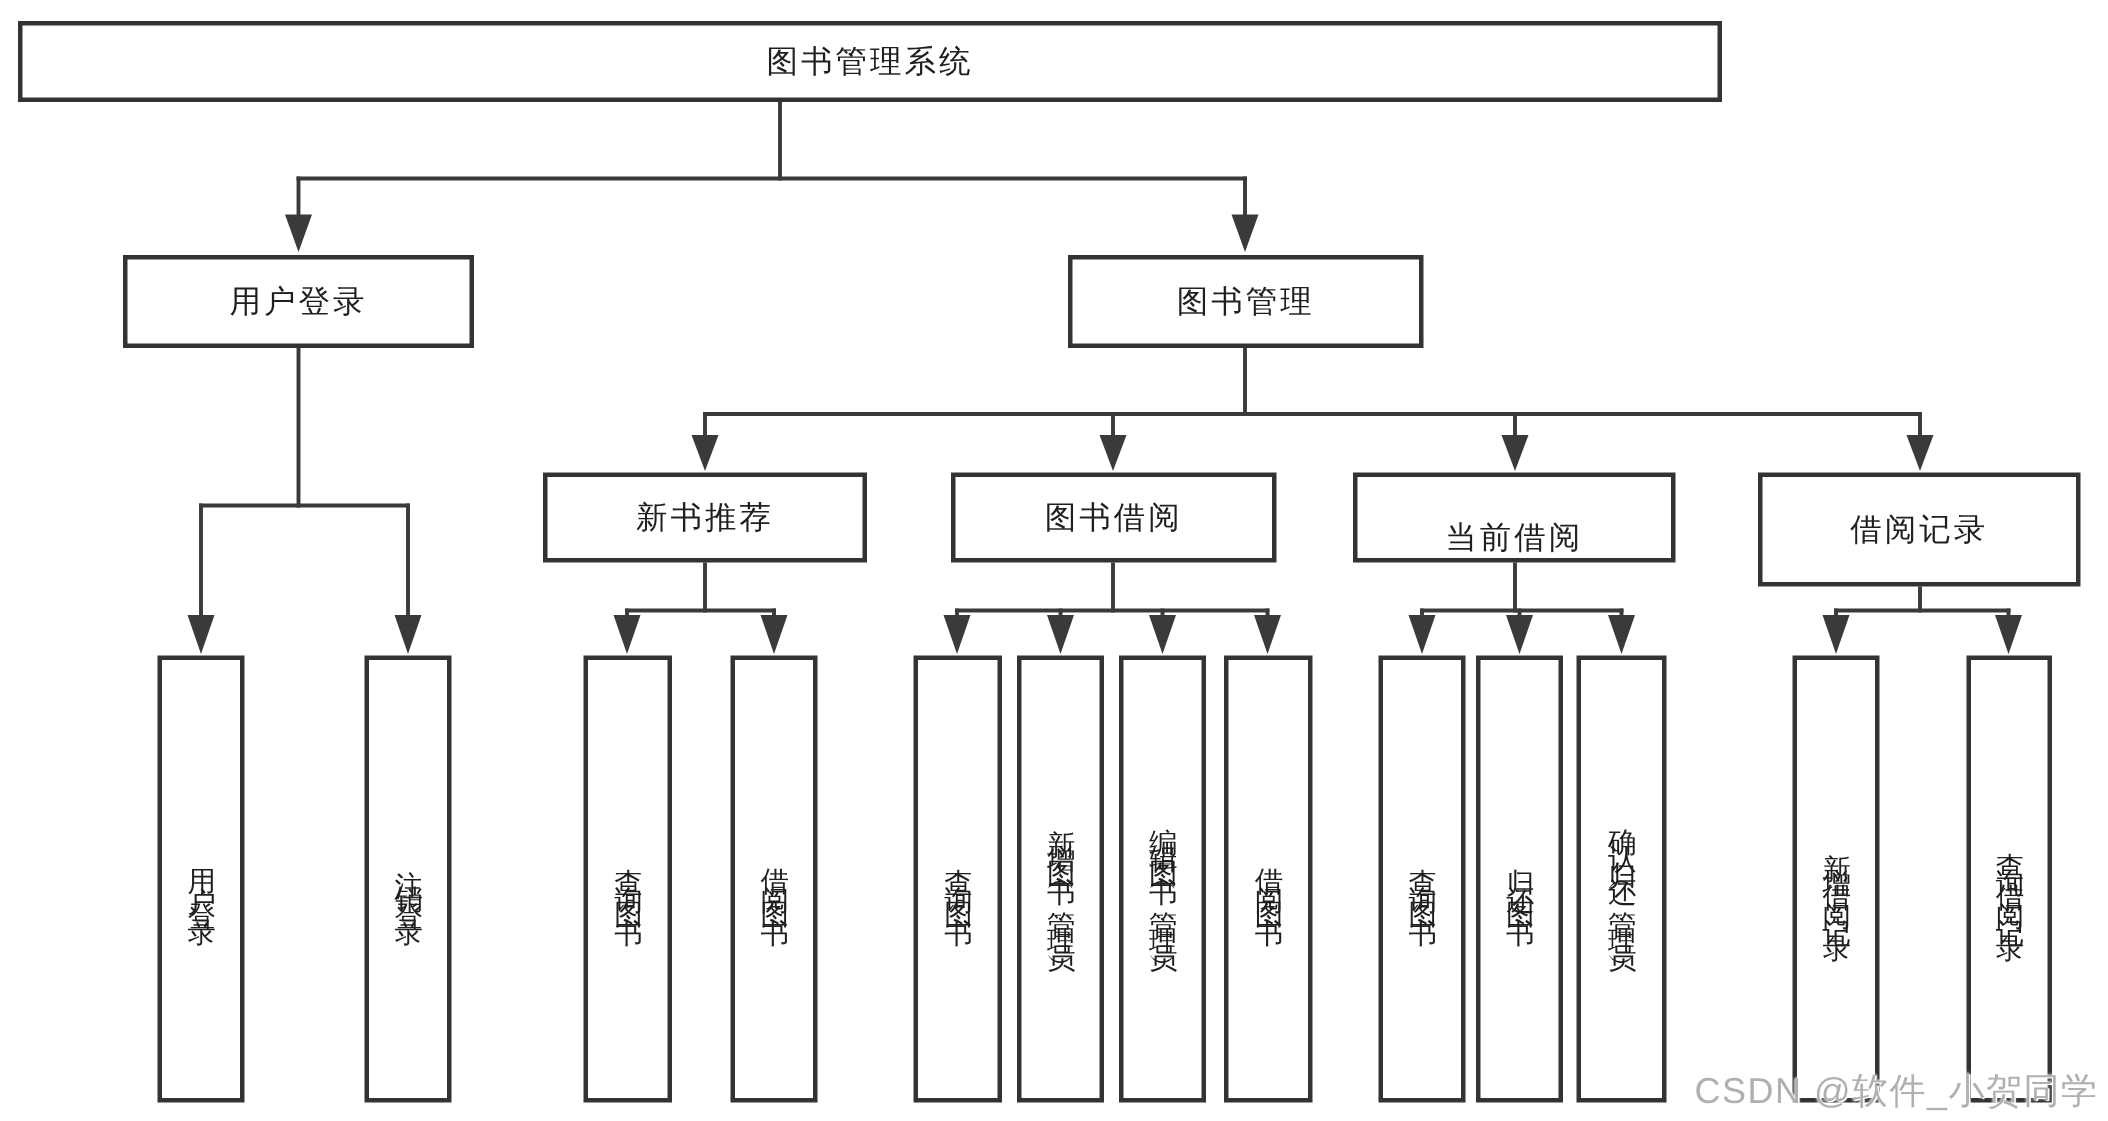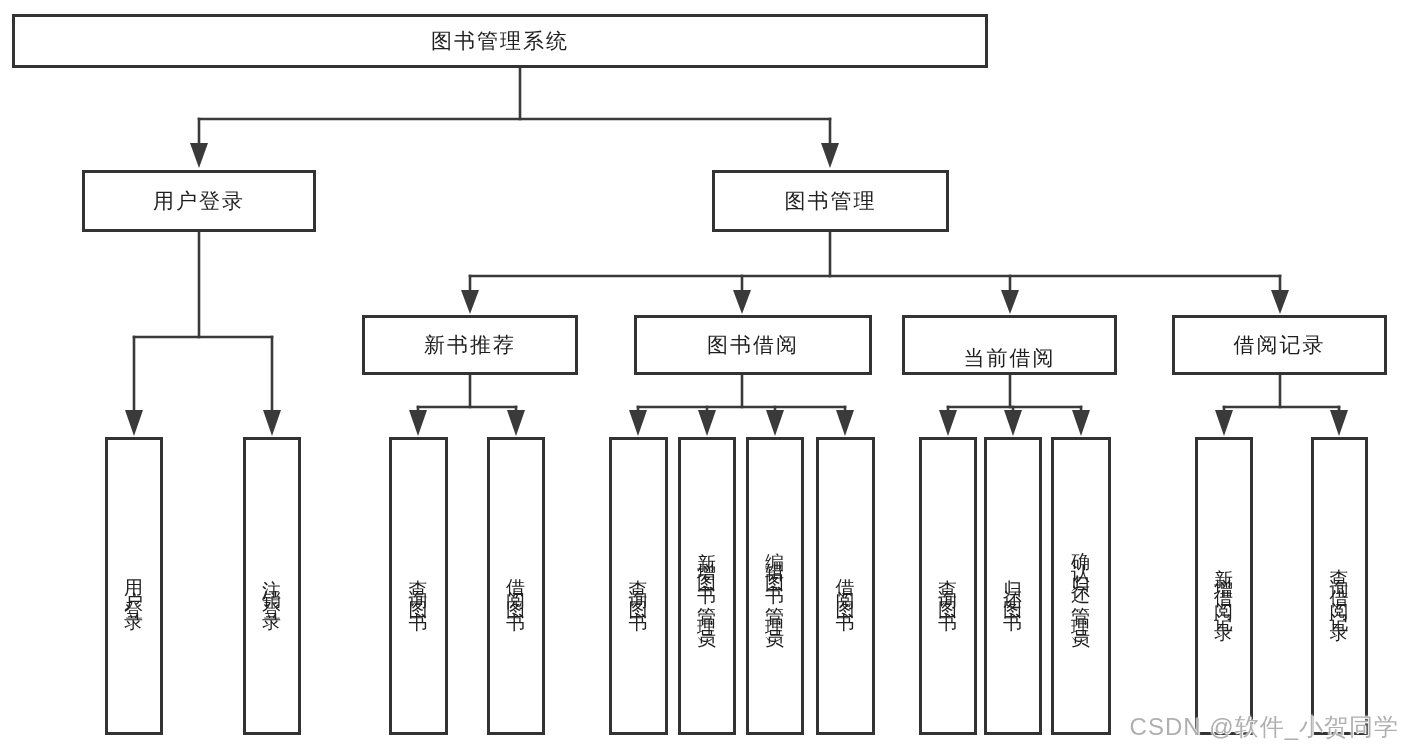--- a/index.html
+++ b/index.html
@@ -86,41 +86,41 @@
       <polygon points="766,410 784,410 775,436"></polygon>
       <polygon points="836,410 854,410 845,436"></polygon>
       <polygon points="939,410 957,410 948,436"></polygon>
       <polygon points="1004,410 1022,410 1013,436"></polygon>
       <polygon points="1072,410 1090,410 1081,436"></polygon>
       <polygon points="1215,410 1233,410 1224,436"></polygon>
       <polygon points="1330,410 1348,410 1339,436"></polygon>
     </g>
   </svg>
 
-  <div class="node h-node" style="left:12px;top:14px;width:976px;height:54px;">
+  <div class="node h-node" style="left:12px;top:14px;width:1136px;height:54px;">
     <span>图书管理系统</span>
   </div>
 
   <div class="node h-node" style="left:82px;top:170px;width:234px;height:62px;">
     <span>用户登录</span>
   </div>
   <div class="node h-node" style="left:712px;top:170px;width:237px;height:62px;align-items:center;">
     <span>图书管理</span>
   </div>
 
   <div class="node h-node" style="left:362px;top:315px;width:216px;height:60px;text-align:center;">
     <span>新书推荐</span>
   </div>
-  <div class="node h-node" style="left:634px;top:315px;width:238px;height:60px;">
+  <div class="node h-node" style="left:634px;top:315px;width:217px;height:60px;">
     <span>图书借阅</span>
   </div>
   <div class="node h-node" style="left:902px;top:315px;width:215px;height:60px;align-items:flex-end;">
     <span>当前借阅</span>
   </div>
-  <div class="node h-node" style="left:1172px;top:315px;width:215px;height:60px;">
+  <div class="node h-node" style="left:1172px;top:315px;width:215px;height:76px;">
     <span>借阅记录</span>
   </div>
 
   <div class="node v-node" style="left:105px;top:437px;width:58px;height:298px;">
     <span>用户登录</span>
   </div>
   <div class="node v-node" style="left:243px;top:437px;width:58px;height:298px;">
     <span>注销登录</span>
   </div>
 

